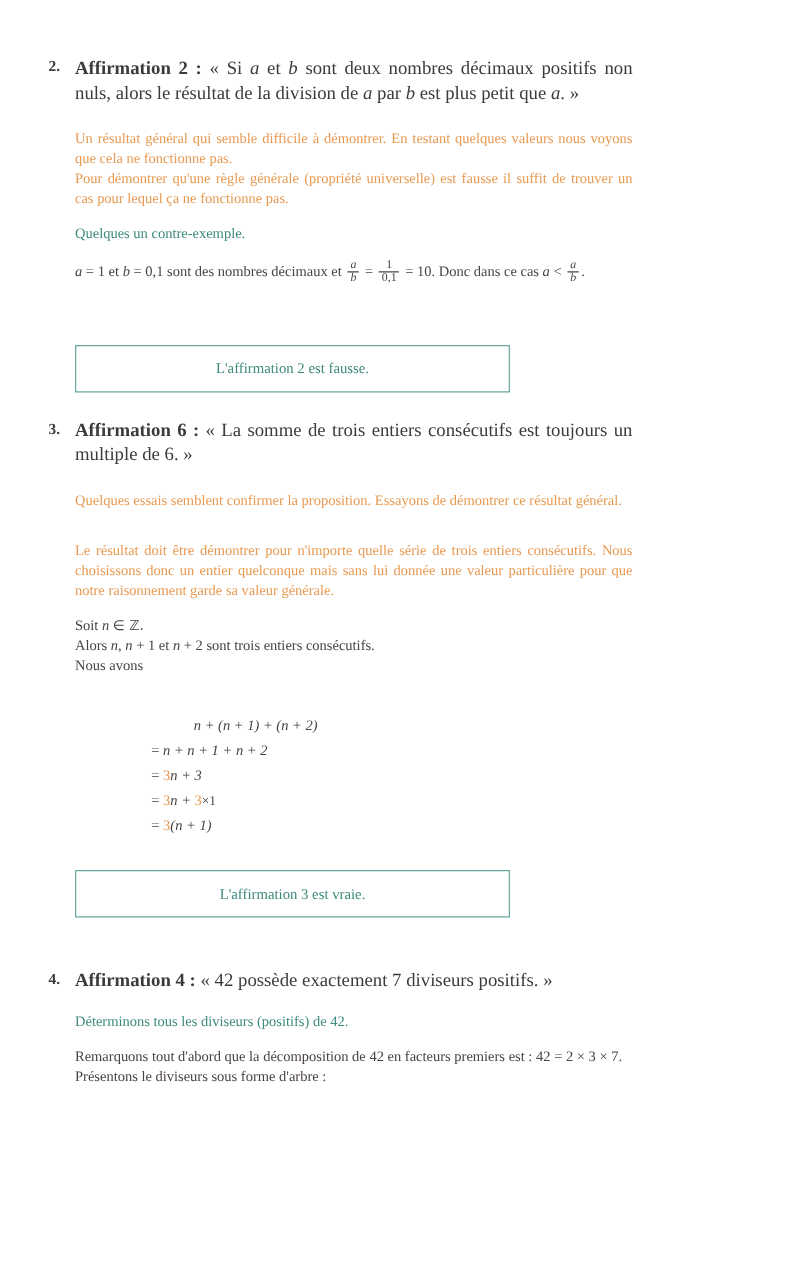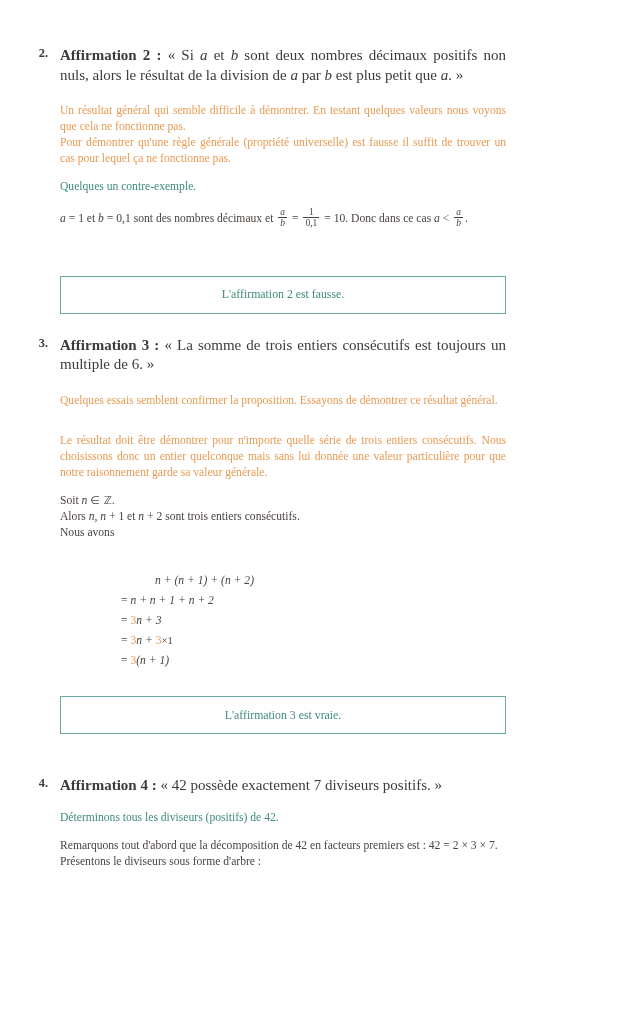--- a/index.html
+++ b/index.html
@@ -117,21 +117,21 @@
   .boxwrap {
     padding-left: 34px;
   }
   .box {
     border: 1px solid #6aa8a0;
     height: 38px;
     display: flex;
     align-items: center;
     justify-content: center;
     background: #ffffff;
-    width: 446px;
+    width: 348px;
     box-sizing: border-box;
   }
   .box-text {
     color: #3d8a7c;
     font-size: 11.8px;
   }
 
   
   .eqblock {
     margin: 0 auto;
@@ -209,21 +209,21 @@
       <div class="box">
         <span class="box-text">L'affirmation 2 est fausse.</span>
       </div>
     </div>
 
     <div class="sp22"></div>
 
     <div class="item">
       <div class="item-num">3.</div>
       <div class="item-statement">
-        <span>Affirmation 3 :</span>
+        <span>Affirmation 6 :</span>
         <span class="reg">« La somme de trois entiers consécutifs est toujours un multiple de 6. »</span>
       </div>
     </div>
 
     <div class="sp18"></div>
 
     <div class="blk orange">Quelques essais semblent confirmer la proposition. Essayons de démontrer ce résultat général.</div>
 
     <div class="sp12"></div>
 

